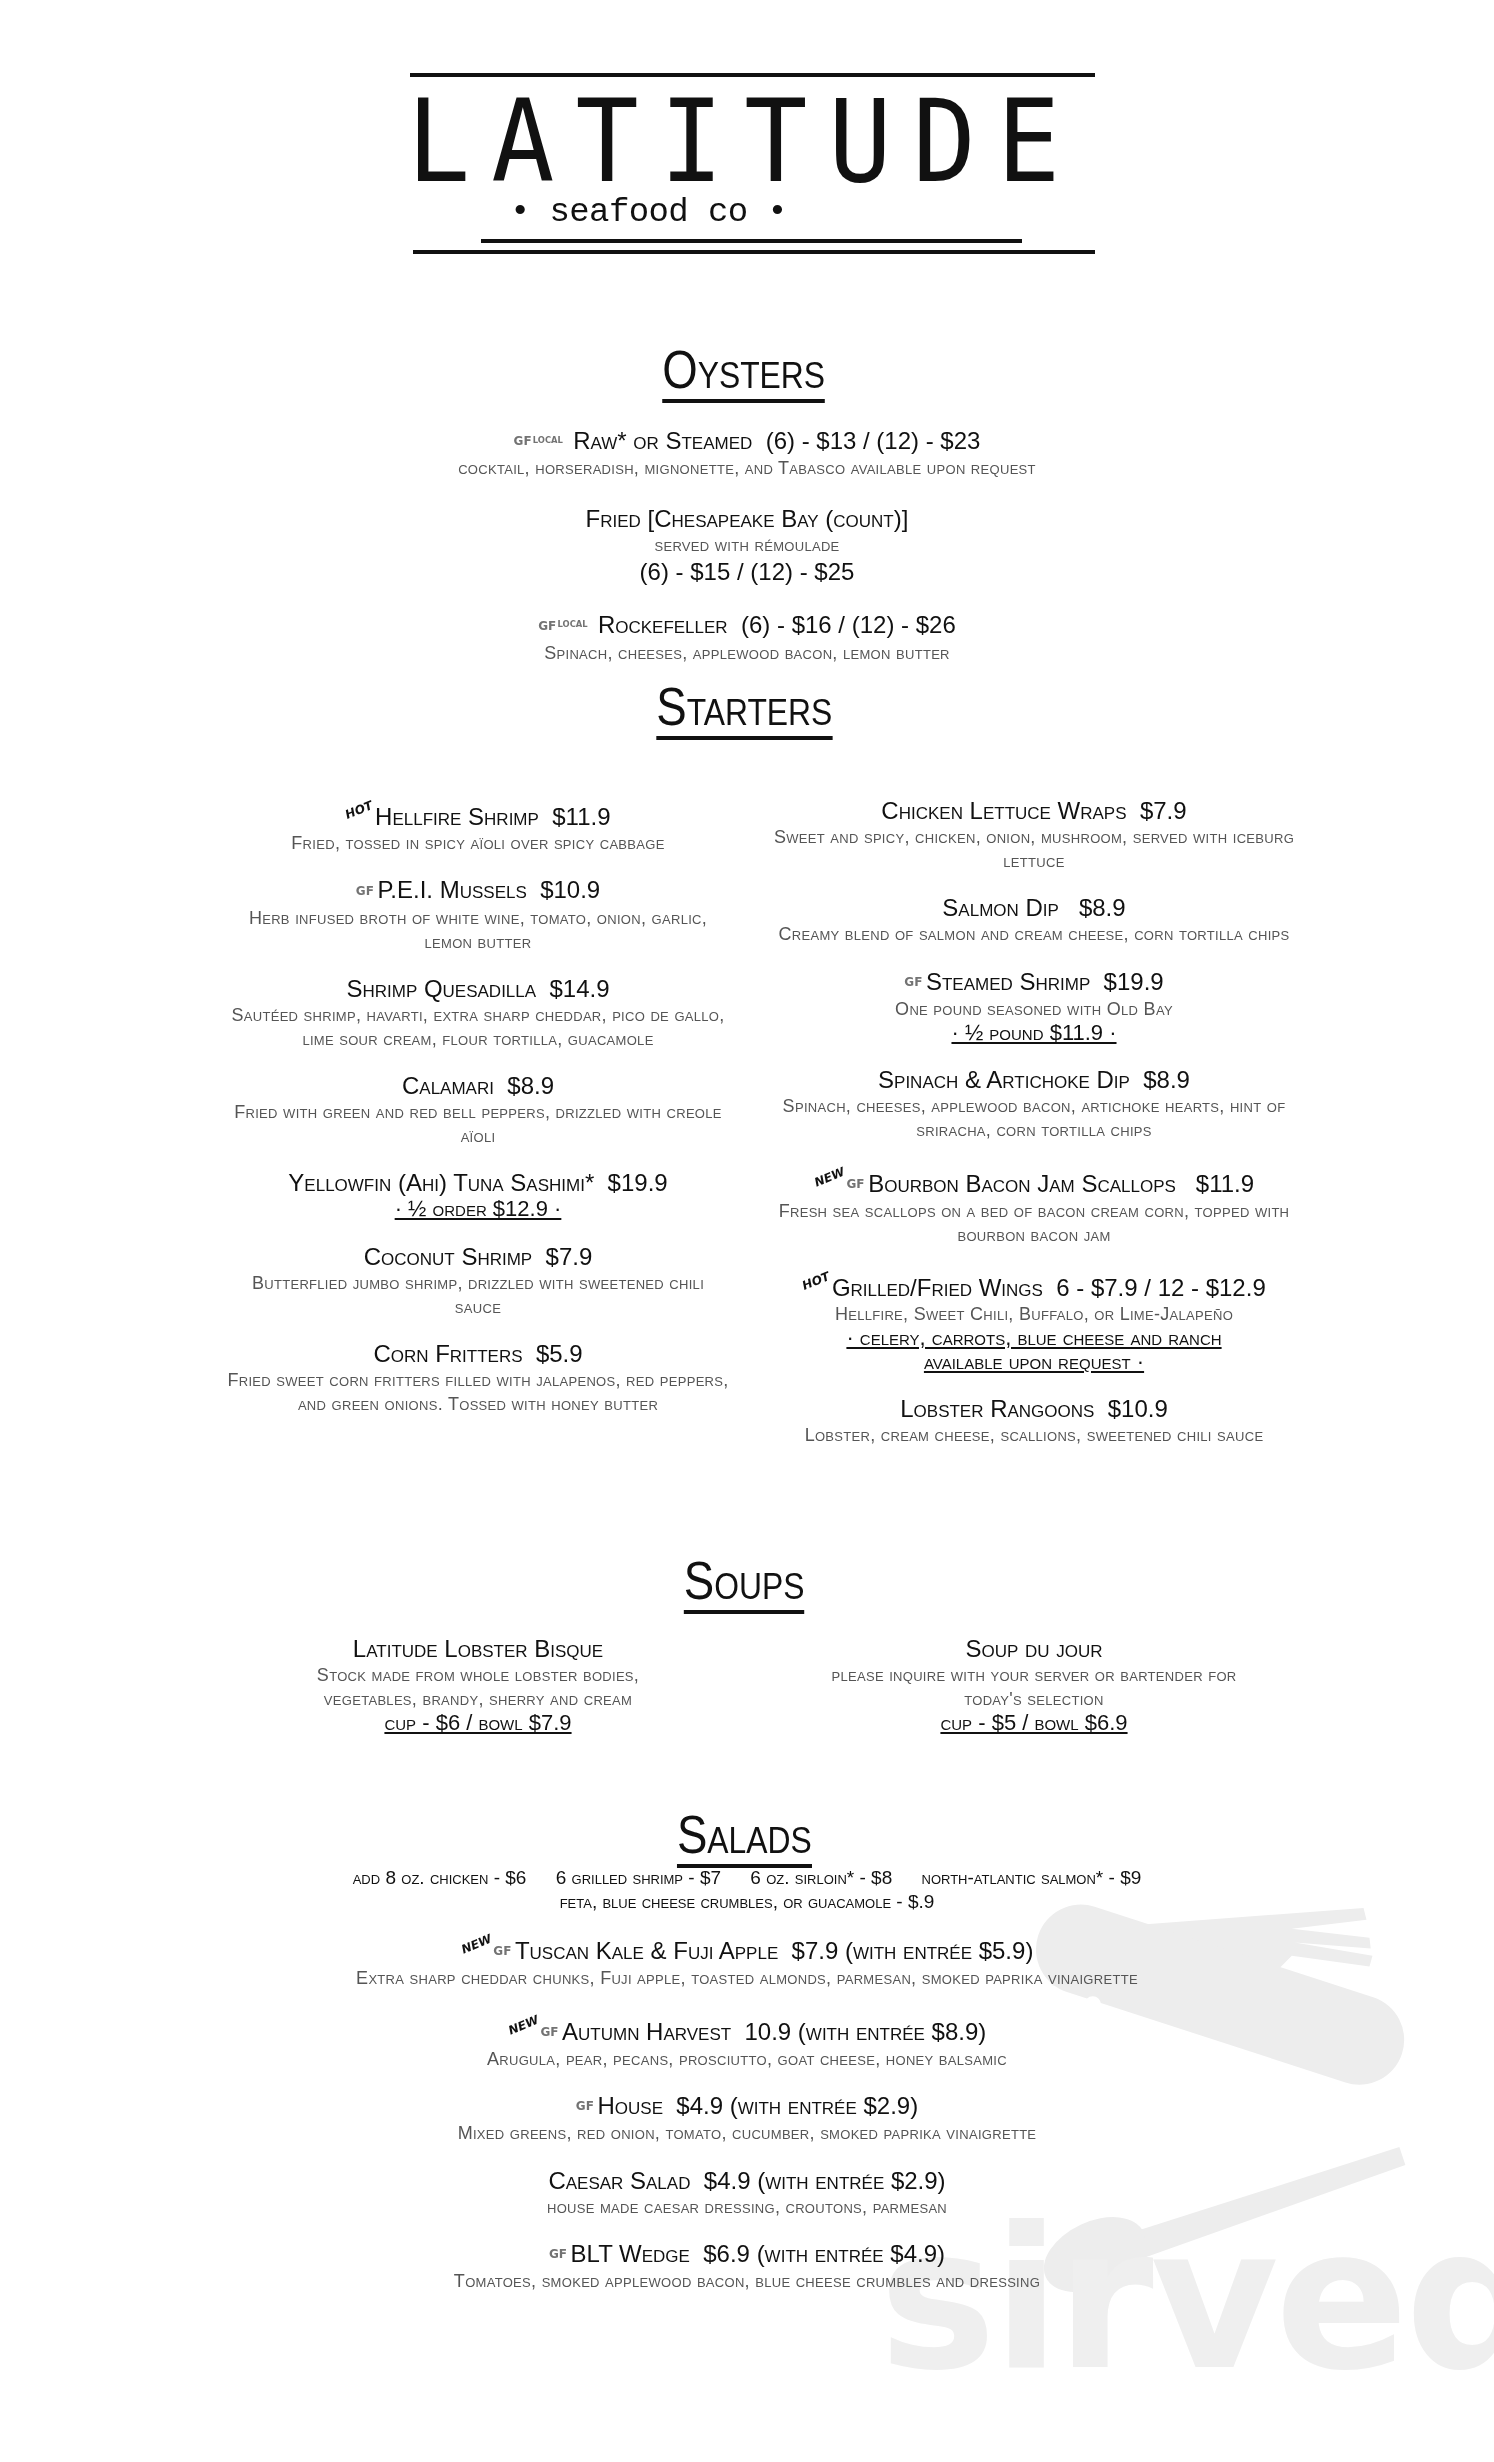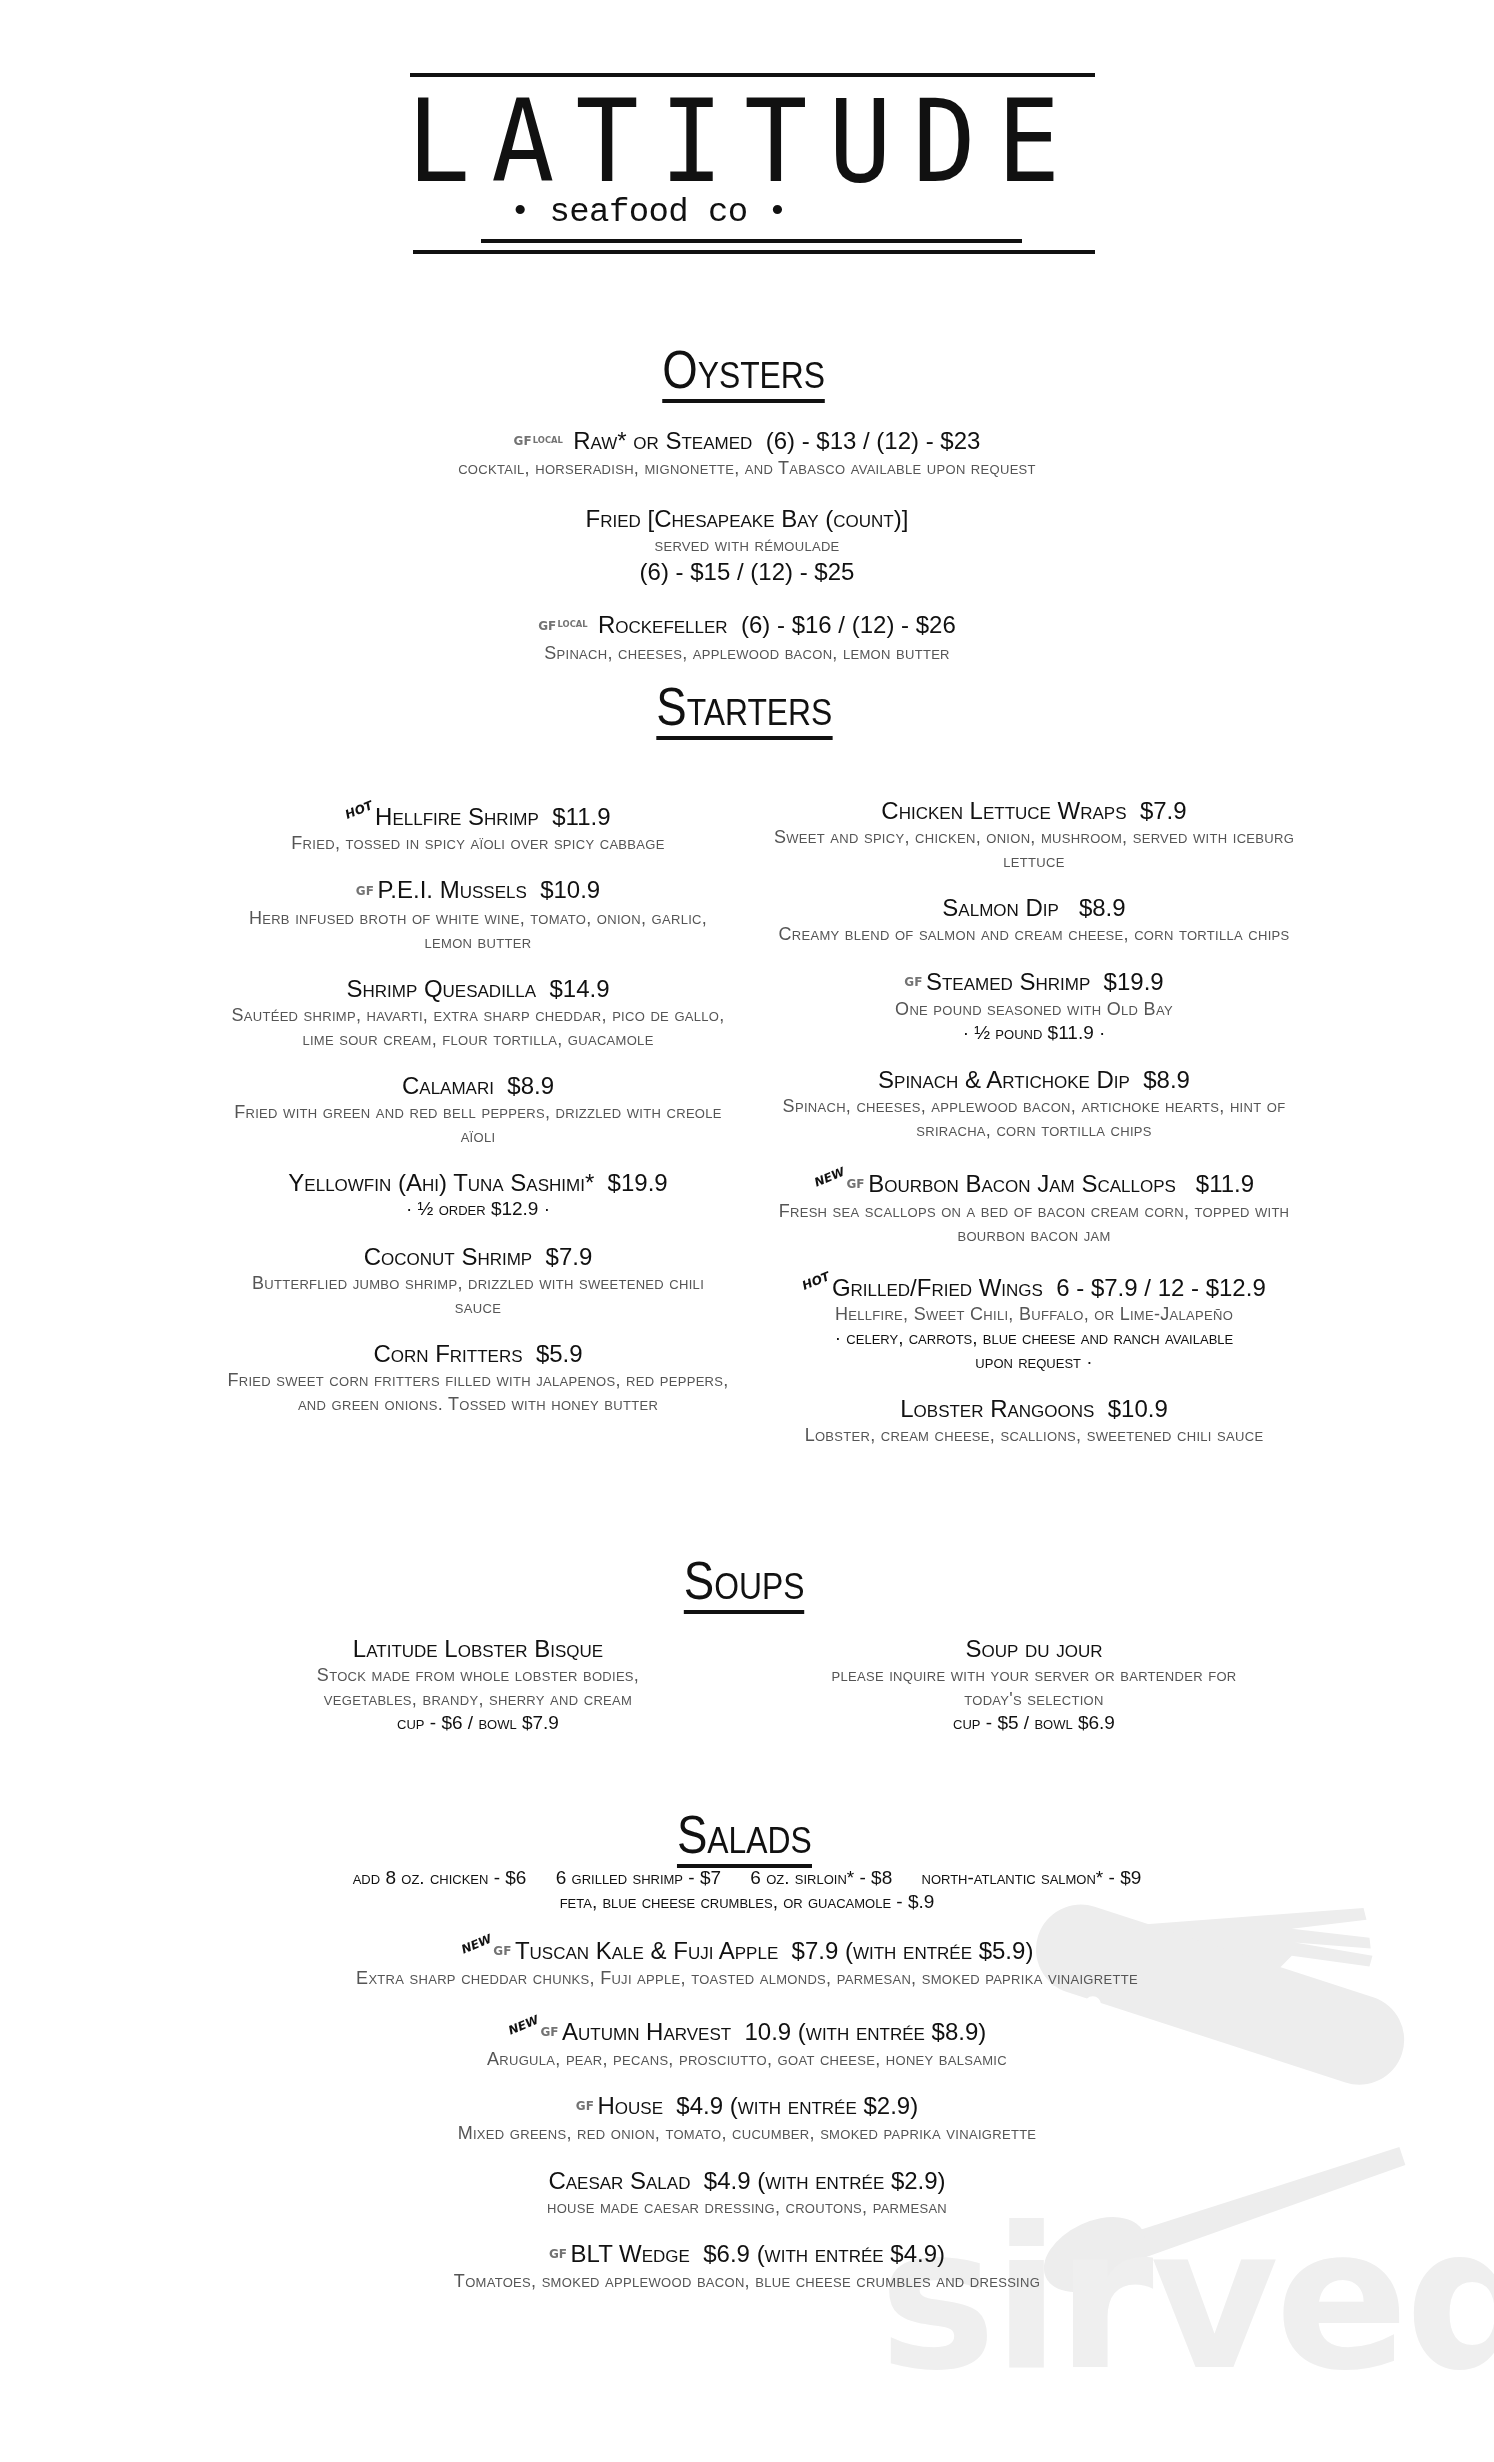--- a/index.html
+++ b/index.html
@@ -42,21 +42,21 @@
   .item { margin-bottom: 20.3px; }
   .item-name {
     font-variant: small-caps; font-size: 24px; line-height: 29px; color: #111;
     white-space: nowrap;
   }
   .item-desc {
     font-variant: small-caps; font-size: 18px; line-height: 24px; color: #555;
     letter-spacing: 0.3px;
   }
   .item-extra {
-    font-variant: small-caps; font-size: 19px; line-height: 24px; color: #111;
+    font-variant: small-caps; font-size: 22px; line-height: 24px; color: #111; text-decoration: underline;
   }
   .tag {
     display: inline-block; font-family: "DejaVu Sans", sans-serif; font-weight: bold;
     font-size: 12px; vertical-align: 3.6px; margin-right: 3.6px; color: #737373;
   }
   .tag-slant {
     display: inline-block; font-family: "DejaVu Sans", sans-serif; font-weight: bold; font-style: italic;
     font-size: 12px; transform: rotate(-22deg); vertical-align: 10.8px; margin-right: 1.2px; color: #111;
   }
   .tag-local { font-size: 8.4px; vertical-align: 6px; margin-left: -2.4px; }

